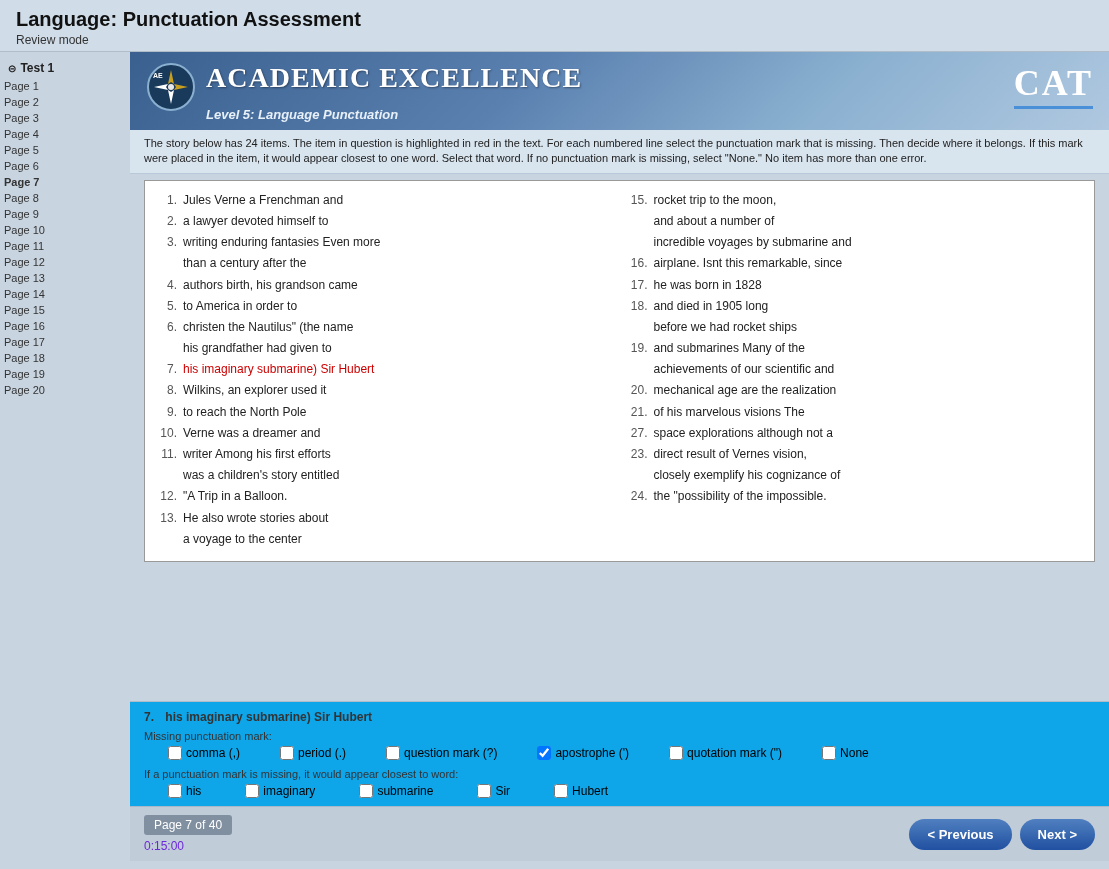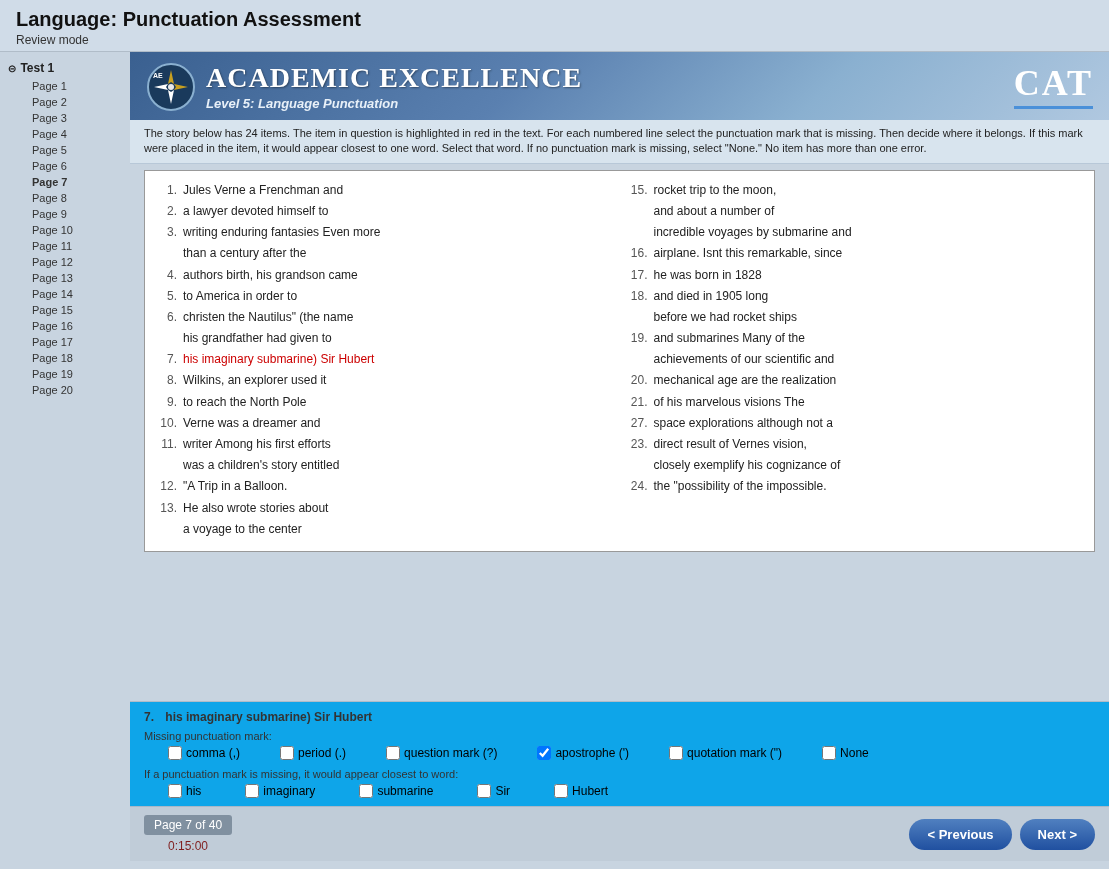--- a/index.html
+++ b/index.html
@@ -46,21 +46,21 @@
       padding: 3px 8px;
       font-weight: bold;
       color: #222;
       cursor: pointer;
     }
     .sidebar-test .arrow {
       margin-right: 4px;
       font-size: 10px;
     }
     .sidebar-page {
-      padding: 2px 8px 2px 32px;
+      padding: 2px 8px 2px 4px;
       color: #333;
       cursor: pointer;
       font-size: 11px;
     }
     .sidebar-page.active {
       font-weight: bold;
     }
     
     .content-area {
       flex: 1;
@@ -91,21 +91,21 @@
       font-weight: bold;
       color: white;
       text-transform: uppercase;
       letter-spacing: 1px;
       text-shadow: 1px 1px 2px rgba(0,0,0,0.4);
       font-family: 'Times New Roman', serif;
     }
     .header-subtitle {
       font-size: 13px;
       color: #e8f0f8;
-      margin-top: 2px;
+      margin-top: 13px;
     }
     .header-subtitle span {
       font-weight: bold;
       font-style: italic;
     }
     .cat-logo {
       position: absolute;
       right: 16px;
       top: 10px;
       font-size: 36px;
@@ -215,22 +215,21 @@
     .page-info {
       font-size: 12px;
       color: #333;
       background: #8090a0;
       color: white;
       padding: 3px 10px;
       border-radius: 3px;
     }
     .timer {
       font-size: 12px;
-      color: #7f1d1d;
-      text-align: center;
+      color: #6d28d9;
     }
     .nav-buttons {
       display: flex;
       gap: 8px;
     }
     .nav-btn {
       background: linear-gradient(180deg, #5080c0 0%, #2050a0 100%);
       color: white;
       border: none;
       padding: 8px 18px;

